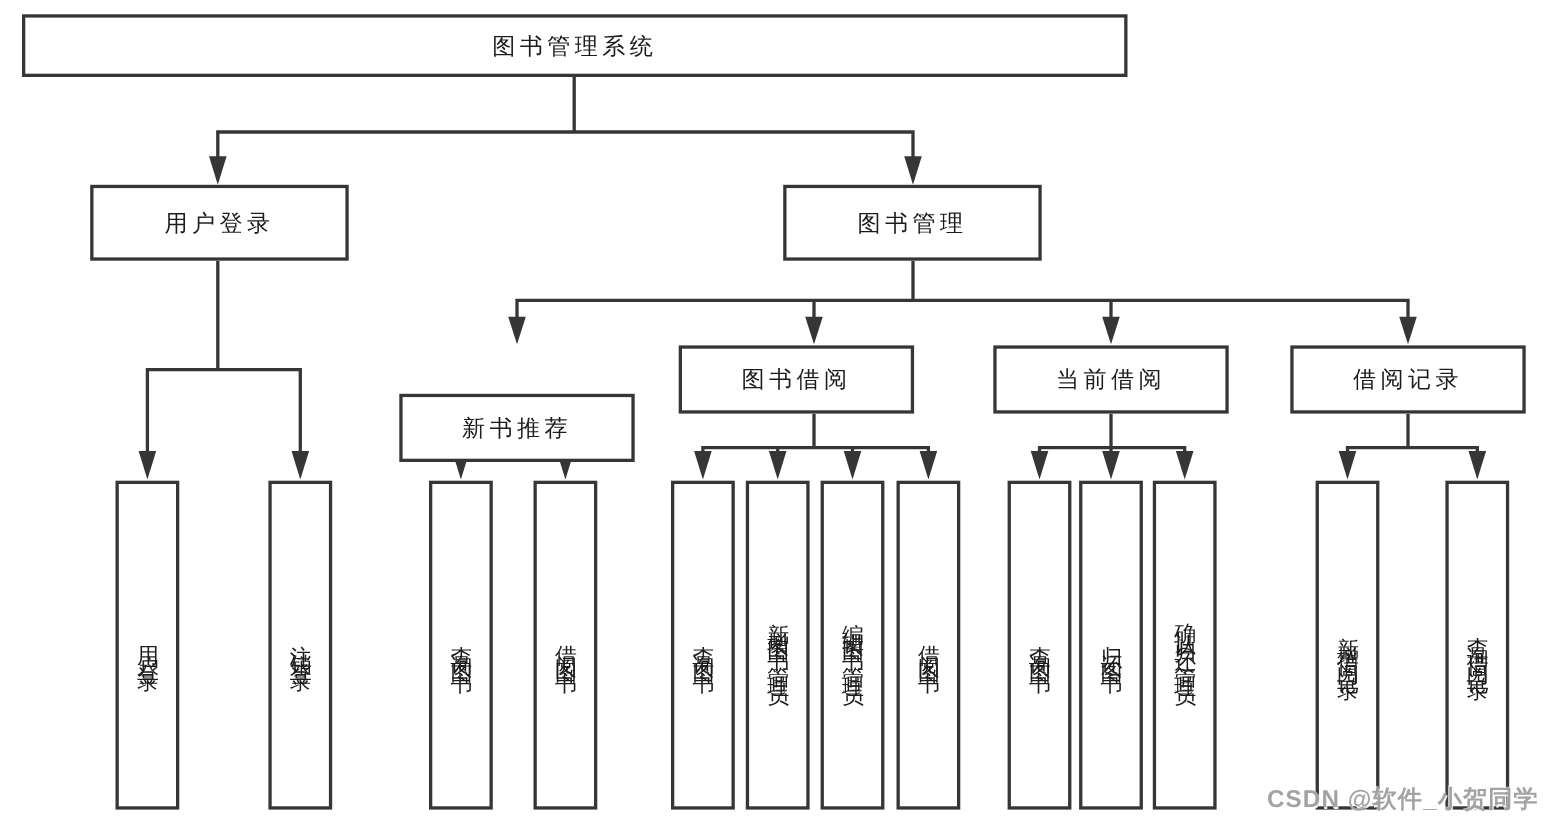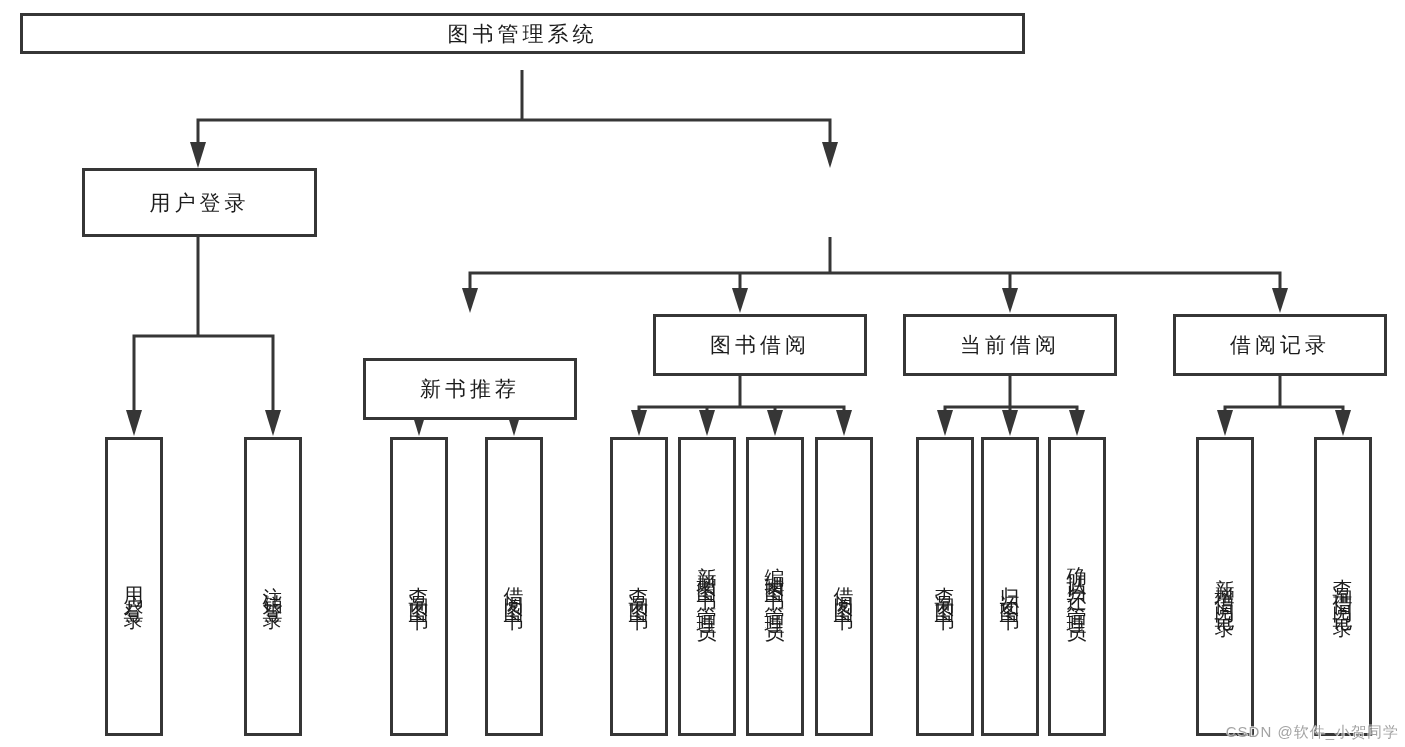--- a/index.html
+++ b/index.html
@@ -32,54 +32,55 @@
     align-items: center;
     justify-content: center;
     text-align: center;
   }
   .box .lbl {
     color: #1c1c1c;
     letter-spacing: 4px;
     white-space: nowrap;
   }
   
-  .root { left: 20px; top: 13px; width: 1005px; height: 41px; font-size: 21px; }
+  .root { left: 20px; top: 13px; width: 1005px; height: 57px; font-size: 21px; }
   
   .lvl2 { width: 235px; height: 69px; font-size: 21px; }
   .pos-userlogin { left: 82px;  top: 168px; }
   .pos-bookmgmt  { left: 712px; top: 168px; }
   
   .lvl3 { width: 214px; height: 62px; top: 314px; font-size: 21px; }
   .pos-l3-1 { left: 363px; margin-top: 44px; }
-  .pos-l3-2 { left: 653px; }
+  .pos-l3-2 { left: 617px; }
   .pos-l3-3 { left: 903px; text-align: center; }
   .pos-l3-4 { left: 1173px; }
   
   .leaf { width: 58px; height: 299px; top: 437px; font-size: 20px; }
   .leaf .lbl {
     writing-mode: vertical-rl;
     letter-spacing: 8px;
     line-height: 1;
   }
   .pos-f1a { left: 105px; }  .pos-f1b { left: 244px; }
   .pos-f2a { left: 390px; }  .pos-f2b { left: 485px; }
   .pos-f3a { left: 610px; }  .pos-f3b { left: 678px; }
   .pos-f3c { left: 746px; }  .pos-f3d { left: 815px; }
   .pos-f4a { left: 916px; }  .pos-f4b { left: 981px; }  .pos-f4c { left: 1048px; }
   .pos-f5a { left: 1196px; } .pos-f5b { left: 1314px; }
   
   .watermark {
     position: absolute;
     right: 6px;
     bottom: 5px;
-    font-size: 15px;
+    font-size: 22px;
     color: rgba(158,158,158,0.95);
     text-shadow: 1px 1px 0 rgba(255,255,255,0.9), -1px -1px 0 rgba(255,255,255,0.6);
     letter-spacing: 1px;
     white-space: nowrap;
+    font-weight: bold;
   }
 </style>
 </head>
 <body>
 
 <div id="canvas">
 
   <svg id="connectors" viewBox="0 0 1405 747" xmlns="http://www.w3.org/2000/svg">
     <g stroke="#363636" stroke-width="3" fill="none">
 
@@ -138,20 +139,23 @@
     </g>
   </svg>
 
   <div class="box root">
     <span class="lbl">图书管理系统</span>
   </div>
 
   <div class="box lvl2 pos-userlogin">
     <span class="lbl">用户登录</span>
   </div>
+  <div class="box lvl2 pos-bookmgmt">
+    <span class="lbl">图书管理</span>
+  </div>
 
   <div class="box lvl3 pos-l3-1">
     <span class="lbl">新书推荐</span>
   </div>
   <div class="box lvl3 pos-l3-2">
     <span class="lbl">图书借阅</span>
   </div>
   <div class="box lvl3 pos-l3-3">
     <span class="lbl">当前借阅</span>
   </div>

